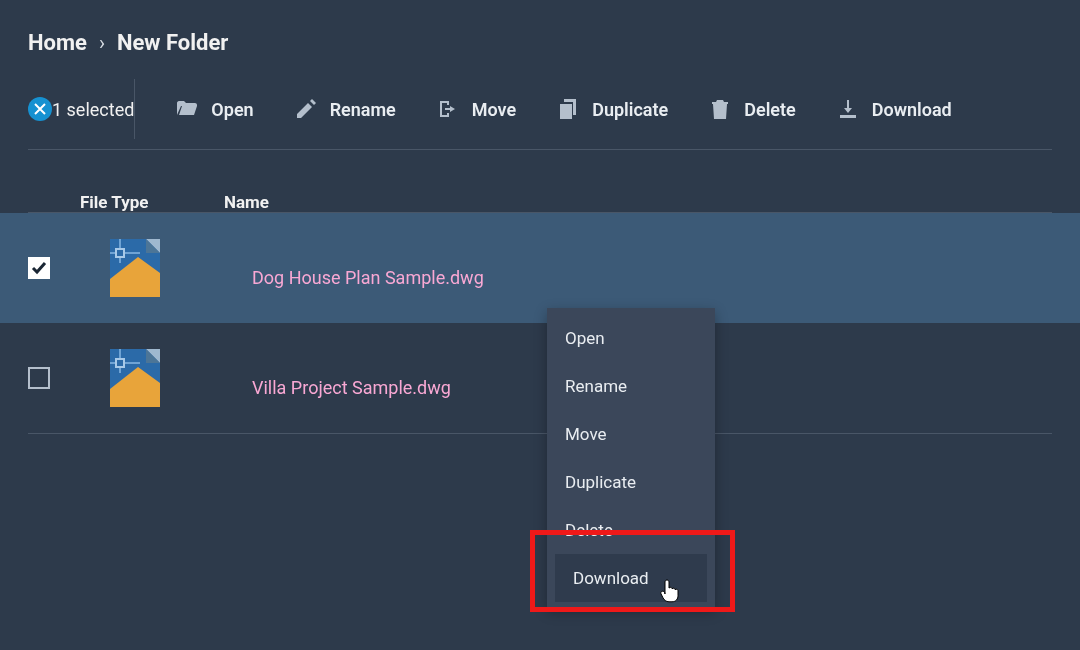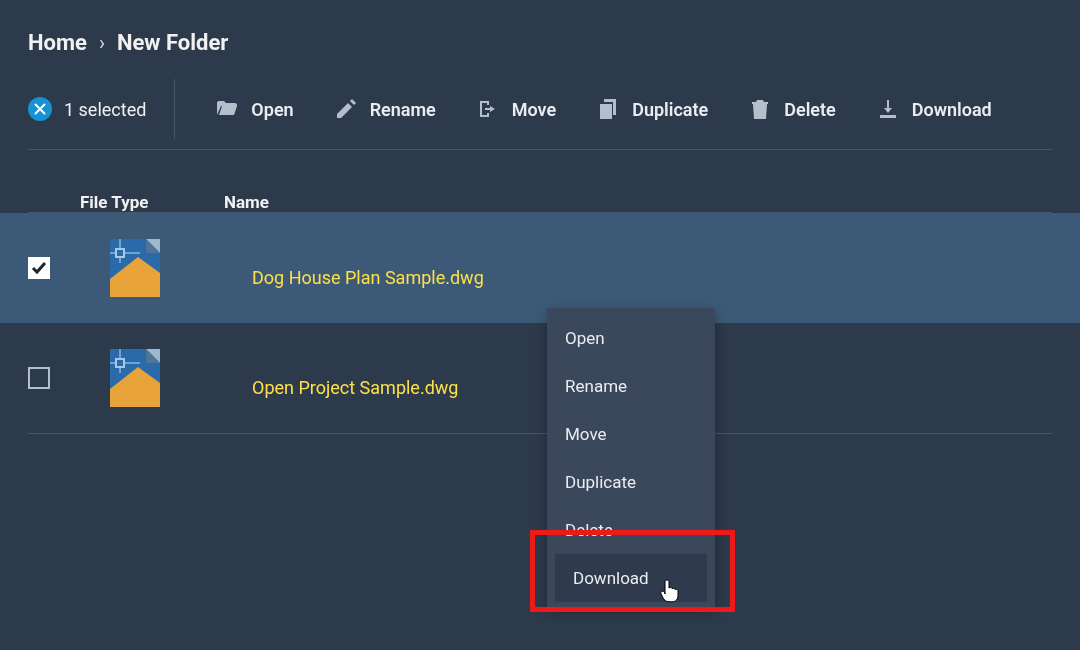--- a/index.html
+++ b/index.html
@@ -27,22 +27,20 @@
   }
   .toolbar {
     display: flex;
     align-items: center;
     padding: 0 28px;
     height: 68px;
   }
   .sel-block {
     display: flex;
     align-items: center;
-    gap: 12px;
-    padding-right: 28px;
     border-right: 1px solid #495667;
     height: 60px;
   }
   .close-circle {
     width: 24px; height: 24px;
     background: #1691d1;
     border-radius: 50%;
     display: flex;
     align-items: center;
     justify-content: center;
@@ -107,21 +105,21 @@
   .checkbox.checked {
     background: #fff;
     border-color: #fff;
   }
   .checkbox.checked svg { width: 16px; height: 16px; }
   .file-icon {
     width: 50px; height: 58px;
     position: relative;
     margin-left: 30px;
   }
-  .file-name { padding-left: 62px; color: #fde047; }
+  .file-name { padding-left: 62px; color: #f9a8d4; }
   .divider3 {
     height: 1px;
     background: #495667;
     margin: 0 28px;
   }
   .context-menu {
     position: absolute;
     left: 547px;
     top: 308px;
     width: 168px;
@@ -254,21 +252,21 @@
         <div class="file-icon"><svg viewBox="0 0 50 58" width="50" height="58">
             <rect x="0" y="0" width="50" height="58" fill="#2b6aa8"></rect>
             <polygon points="36,0 50,0 50,14" fill="#9fb8cf"></polygon>
             <polygon points="36,0 50,14 36,14" fill="#4c7597"></polygon>
             <polygon points="0,40 28,18 50,34 50,58 0,58" fill="#e8a43a"></polygon>
             <line x1="10" y1="0" x2="10" y2="24" stroke="#6fa3d4" stroke-width="2"></line>
             <line x1="0" y1="14" x2="30" y2="14" stroke="#6fa3d4" stroke-width="2"></line>
             <rect x="6" y="10" width="8" height="8" fill="#2b6aa8" stroke="#a7c9e8" stroke-width="2"></rect>
           </svg></div>
       </div>
-      <div class="col-name file-name">Open Project Sample.dwg</div>
+      <div class="col-name file-name">Villa Project Sample.dwg</div>
     </div>
   </div>
 <div class="divider3"></div>
 
 <div class="context-menu" id="context-menu">
     <div class="menu-item">Open</div>
     <div class="menu-item">Rename</div>
     <div class="menu-item">Move</div>
     <div class="menu-item">Duplicate</div>
     <div class="menu-item">Delete</div>

